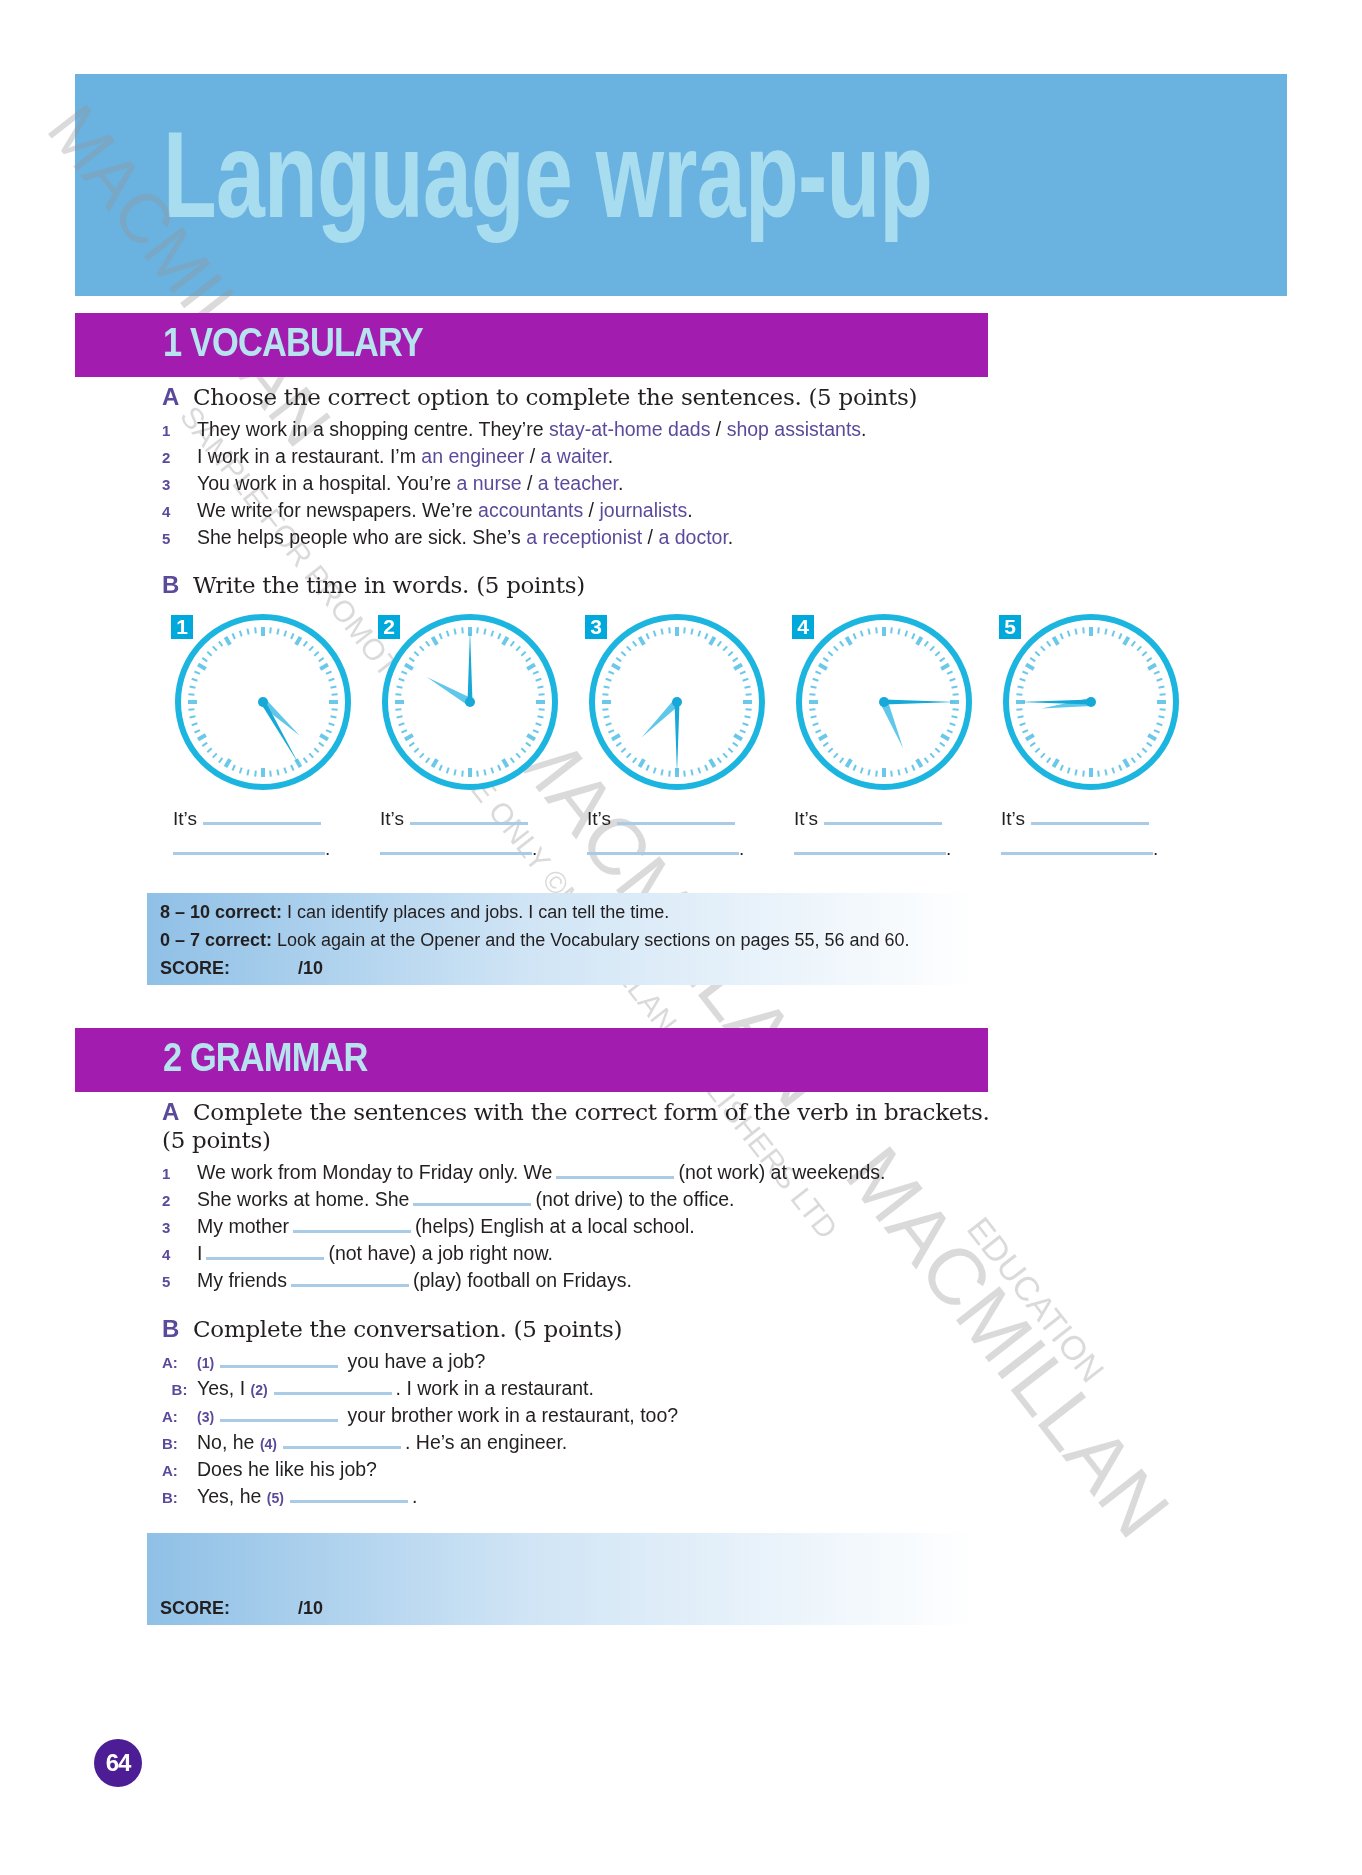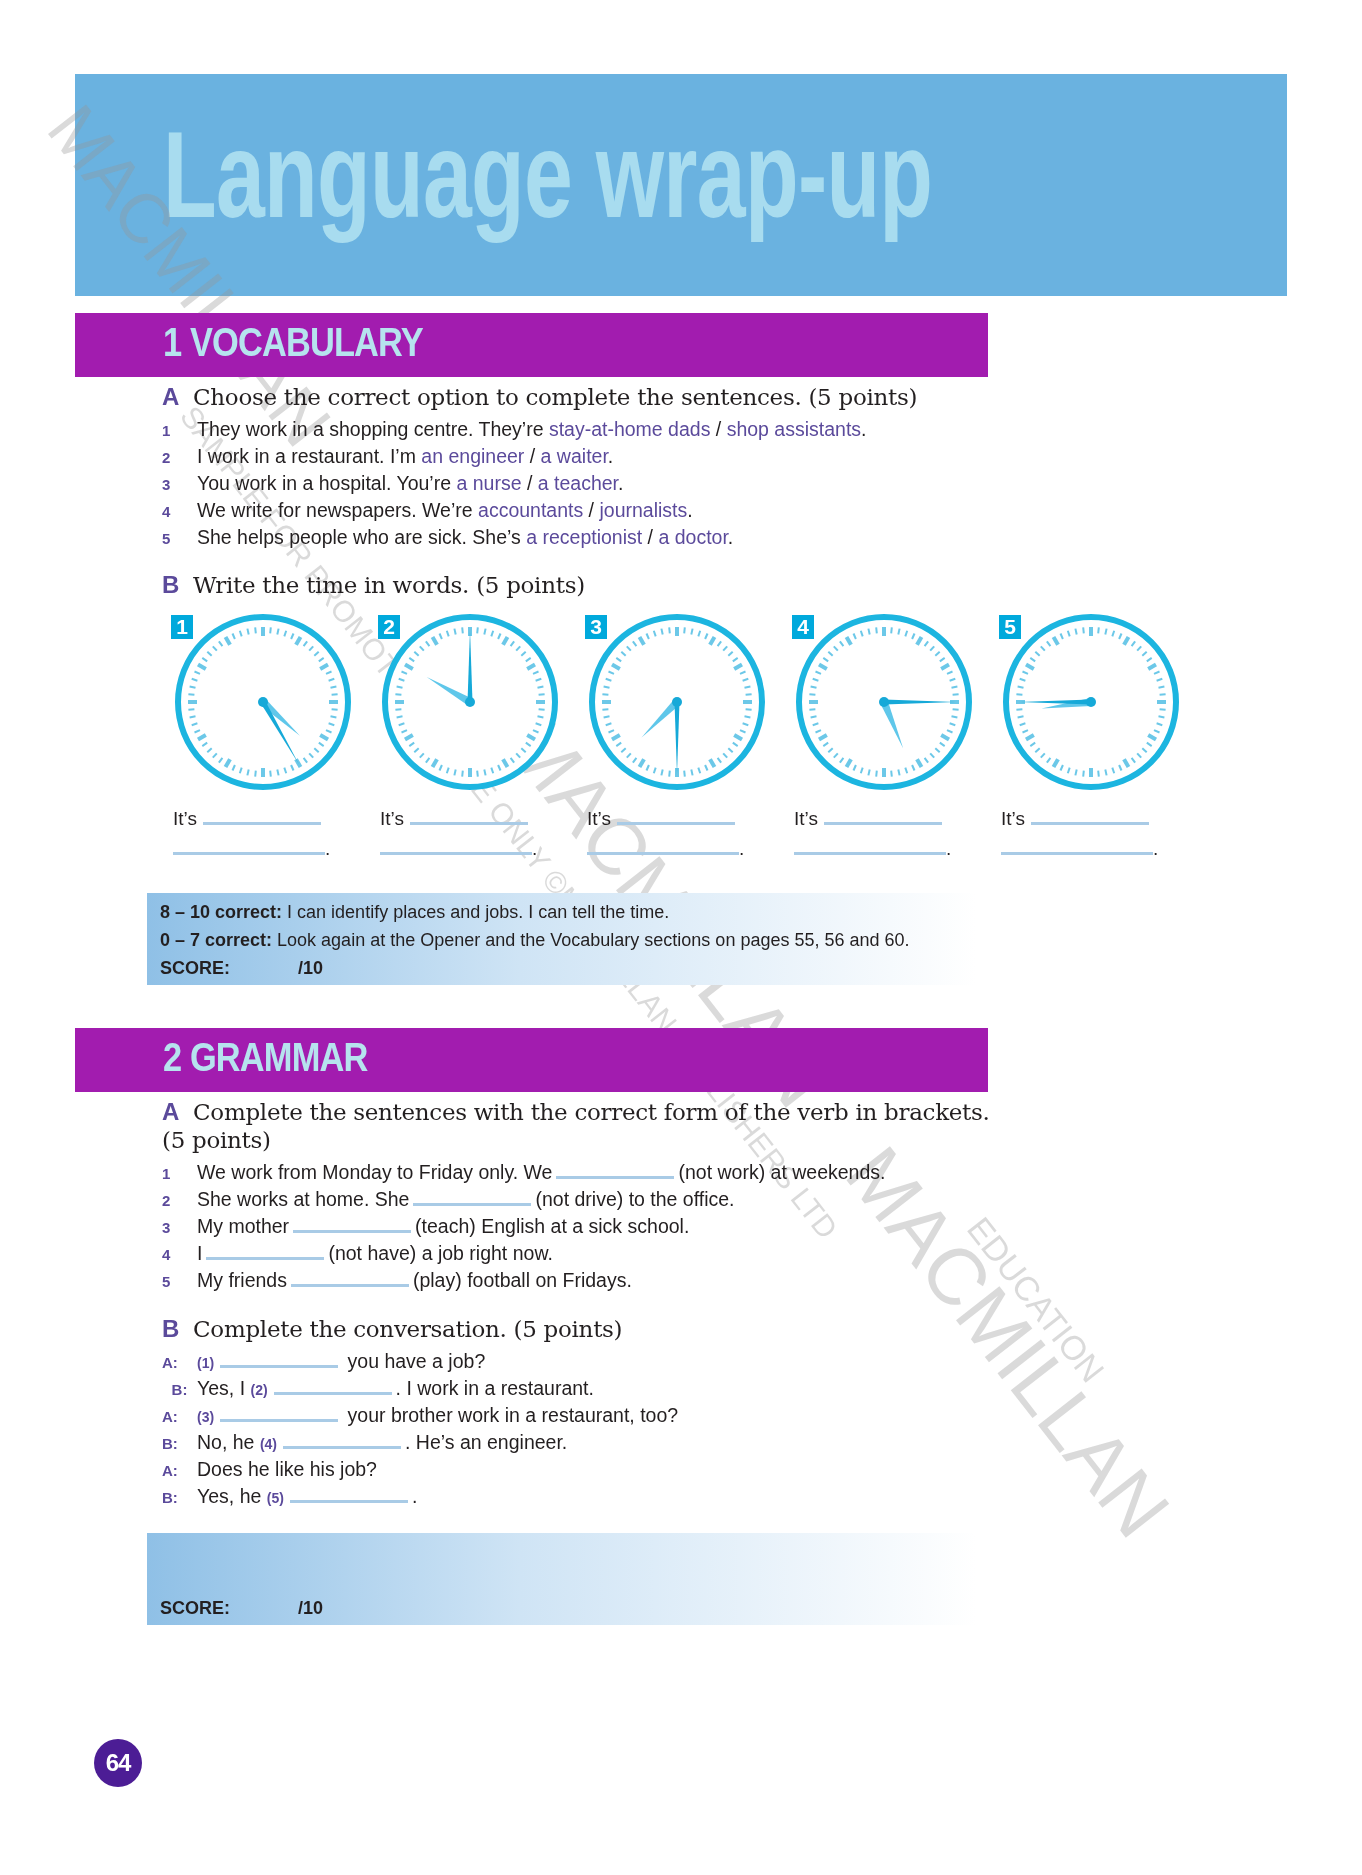--- a/index.html
+++ b/index.html
@@ -459,21 +459,21 @@
 </div>
 
 <div class="abs ex-head" style="top:1098px;">
   <span class="ex-letter">A</span><span>Complete the sentences with the correct form of the verb in brackets.</span>
 </div>
 <div class="abs ex-head" style="top:1127px;">(5 points)</div>
 
 <div id="grammar-a-items">
     <div class="abs item" style="top: 1161px;"><span class="num">1</span><span>We work from Monday to Friday only. We</span><span class="blank"></span><span>(not work) at weekends.</span></div>
     <div class="abs item" style="top: 1188px;"><span class="num">2</span><span>She works at home. She</span><span class="blank"></span><span>(not drive) to the office.</span></div>
-    <div class="abs item" style="top: 1215px;"><span class="num">3</span><span>My mother</span><span class="blank"></span><span>(teach) English at a sick school.</span></div>
+    <div class="abs item" style="top: 1215px;"><span class="num">3</span><span>My mother</span><span class="blank"></span><span>(helps) English at a local school.</span></div>
     <div class="abs item" style="top: 1242px;"><span class="num">4</span><span>I</span><span class="blank"></span><span>(not have) a job right now.</span></div>
     <div class="abs item" style="top: 1269px;"><span class="num">5</span><span>My friends</span><span class="blank"></span><span>(play) football on Fridays.</span></div>
   </div>
 
 <div class="abs ex-head" style="top:1315px;">
   <span class="ex-letter">B</span><span>Complete the conversation. (5 points)</span>
 </div>
 
 <div id="conversation">
     <div class="abs item" style="top: 1350px;"><span class="speaker">A:</span><span></span><span class="cnum">(1)</span><span class="blank" style="margin-left:0;"></span><span> you have a job?</span></div>

